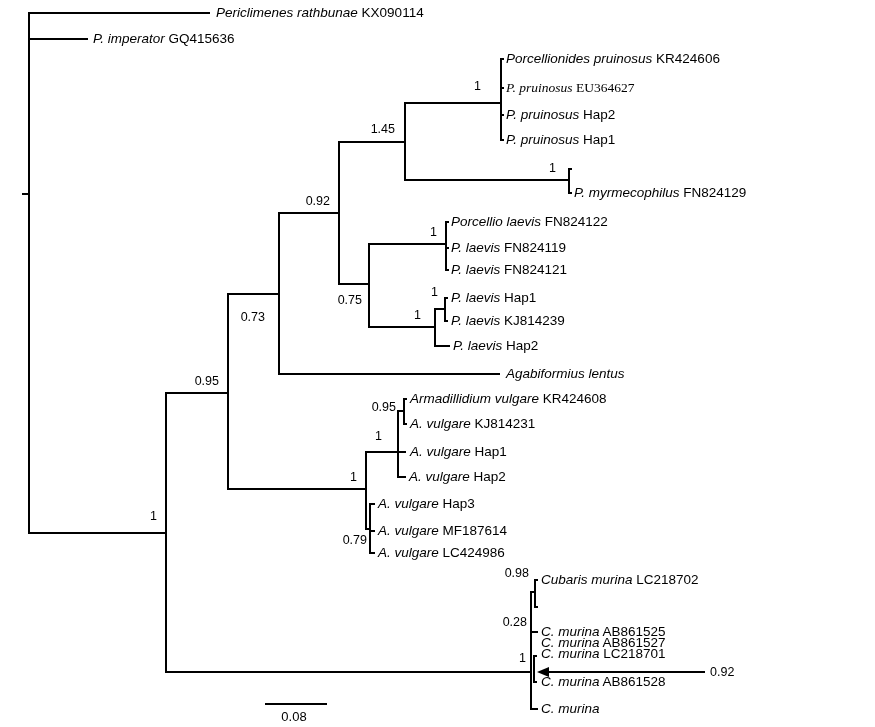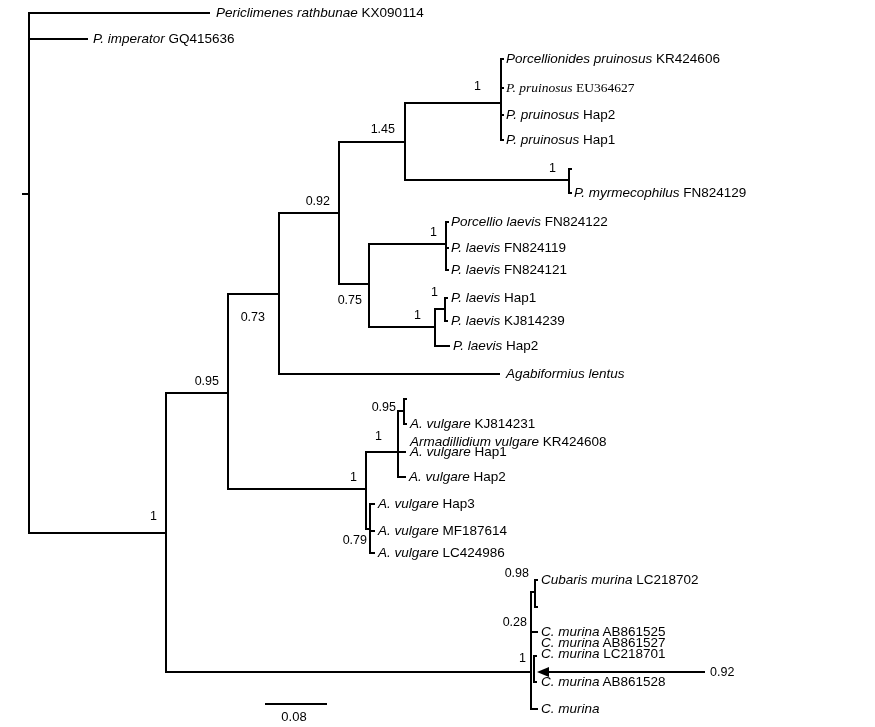--- a/index.html
+++ b/index.html
@@ -114,21 +114,21 @@
       <div class="taxon" style="left: 506px; top: 106px;"><span class="it">P. pruinosus</span><span> Hap2</span></div>
       <div class="taxon" style="left: 506px; top: 131px;"><span class="it">P. pruinosus</span><span> Hap1</span></div>
       <div class="taxon" style="left: 574px; top: 184px;"><span class="it">P. myrmecophilus</span><span> FN824129</span></div>
       <div class="taxon" style="left: 451px; top: 213px;"><span class="it">Porcellio laevis</span><span> FN824122</span></div>
       <div class="taxon" style="left: 451px; top: 239px;"><span class="it">P. laevis</span><span> FN824119</span></div>
       <div class="taxon" style="left: 451px; top: 261px;"><span class="it">P. laevis</span><span> FN824121</span></div>
       <div class="taxon" style="left: 451px; top: 289px;"><span class="it">P. laevis</span><span> Hap1</span></div>
       <div class="taxon" style="left: 451px; top: 312px;"><span class="it">P. laevis</span><span> KJ814239</span></div>
       <div class="taxon" style="left: 453px; top: 337px;"><span class="it">P. laevis</span><span> Hap2</span></div>
       <div class="taxon" style="left: 506px; top: 365px;"><span class="it">Agabiformius lentus</span></div>
-      <div class="taxon" style="left: 410px; top: 390px; margin-top: 43px;"><span class="it">Armadillidium vulgare</span><span> KR424608</span></div>
+      <div class="taxon" style="left: 410px; top: 390px;"><span class="it">Armadillidium vulgare</span><span> KR424608</span></div>
       <div class="taxon" style="left: 410px; top: 415px;"><span class="it">A. vulgare</span><span> KJ814231</span></div>
       <div class="taxon" style="left: 410px; top: 443px;"><span class="it">A. vulgare</span><span> Hap1</span></div>
       <div class="taxon" style="left: 409px; top: 468px;"><span class="it">A. vulgare</span><span> Hap2</span></div>
       <div class="taxon" style="left: 378px; top: 495px;"><span class="it">A. vulgare</span><span> Hap3</span></div>
       <div class="taxon" style="left: 378px; top: 522px;"><span class="it">A. vulgare</span><span> MF187614</span></div>
       <div class="taxon" style="left: 378px; top: 544px;"><span class="it">A. vulgare</span><span> LC424986</span></div>
       <div class="taxon" style="left: 541px; top: 571px;"><span class="it">Cubaris murina</span><span> LC218702</span></div>
       <div class="taxon" style="left: 541px; top: 598px; margin-top: 36px;"><span class="it">C. murina</span><span> AB861527</span></div>
       <div class="taxon" style="left: 541px; top: 623px;"><span class="it">C. murina</span><span> AB861525</span></div>
       <div class="taxon" style="left: 541px; top: 645px;"><span class="it">C. murina</span><span> LC218701</span></div>

